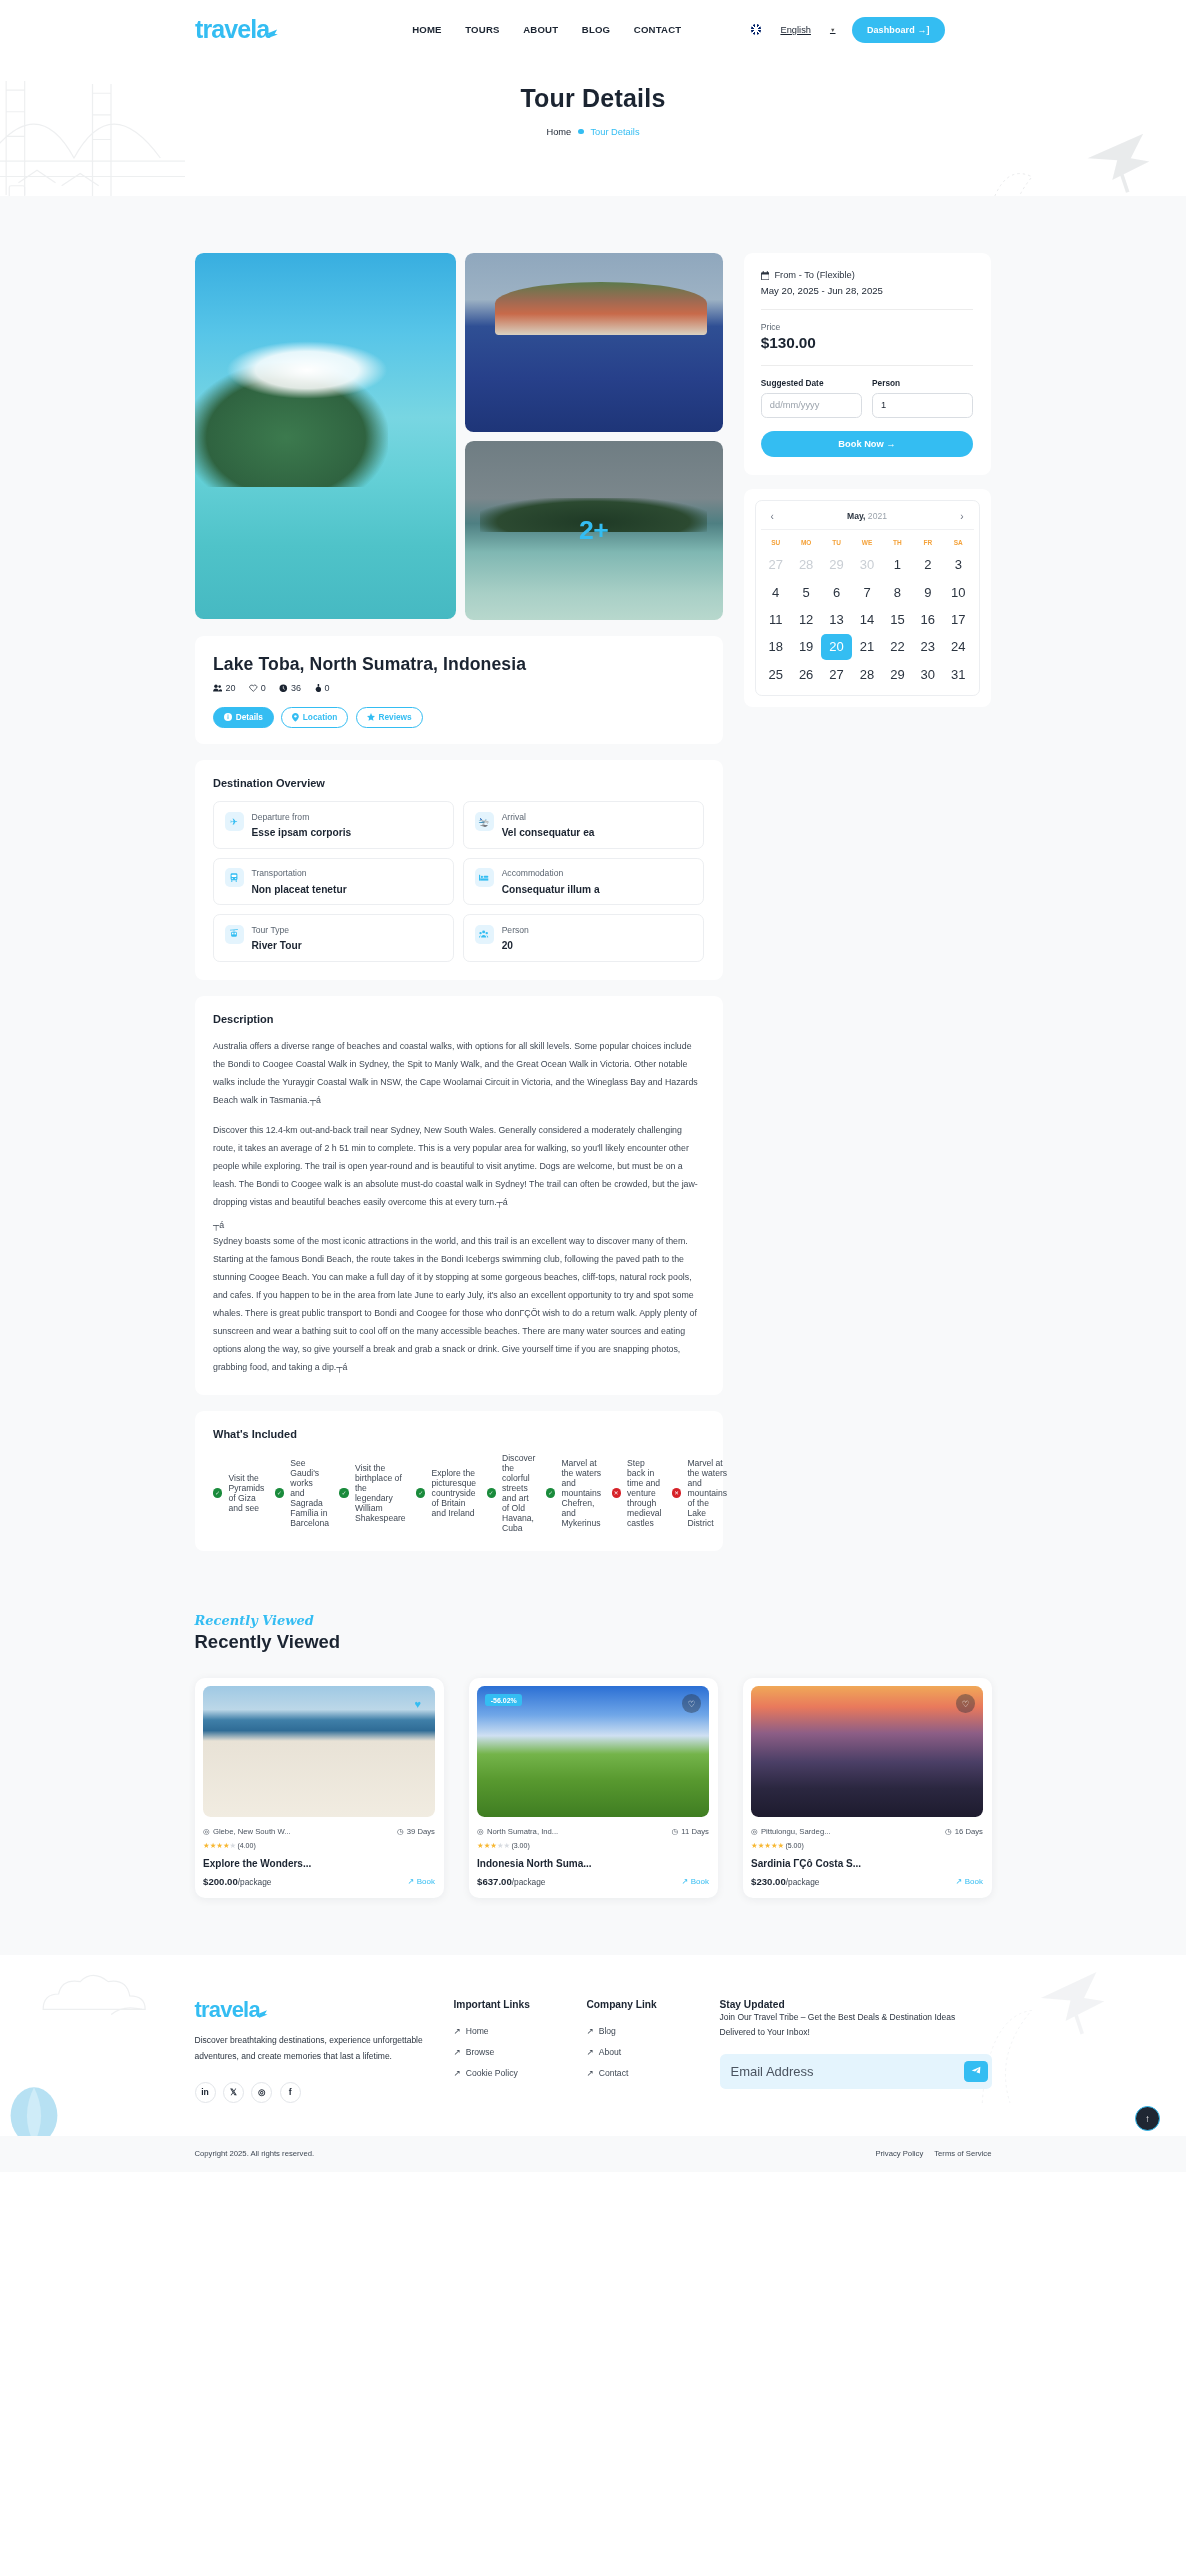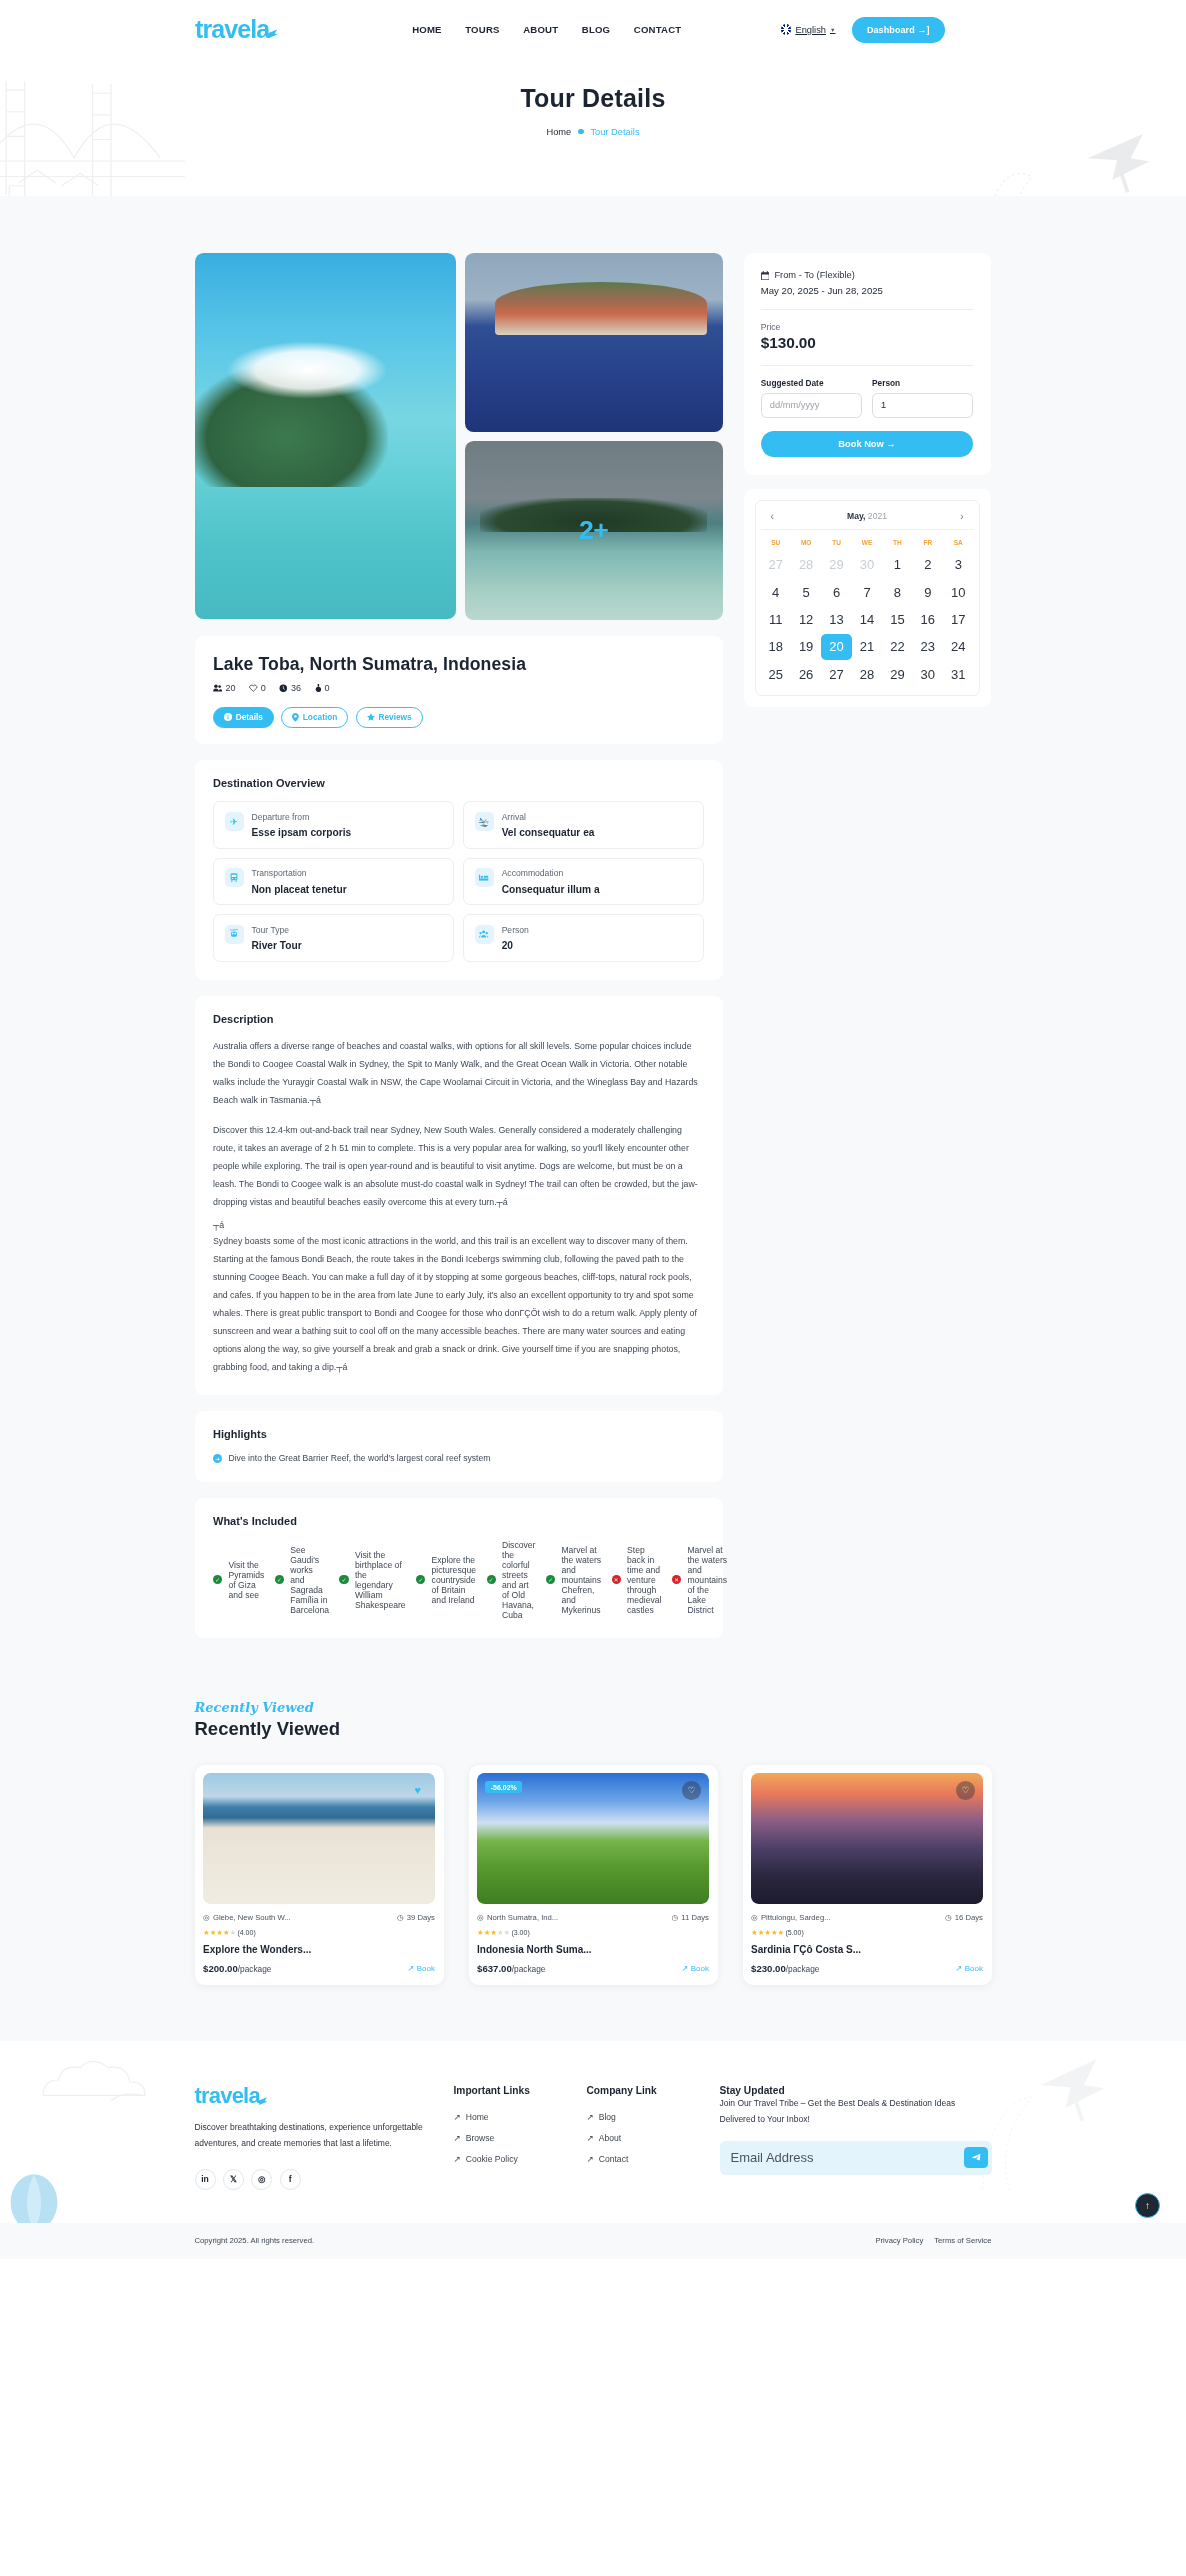--- a/index.html
+++ b/index.html
@@ -46,21 +46,21 @@
   .header-right {
     margin-left: auto;
     margin-right: 241px;
     display: flex;
     align-items: center;
     gap: 16px;
   }
   .lang {
     display: flex;
     align-items: center;
-    gap: 4px;
+    gap: 19px;
     font-size: 9.3px;
     color: #1b2431;
     text-decoration: underline;
   }
   .flag {
     width: 10.5px; height: 10.5px; border-radius: 50%;
     background:
       linear-gradient(  0deg, transparent 42%, #fff 42%, #fff 58%, transparent 58%),
       linear-gradient( 90deg, transparent 42%, #fff 42%, #fff 58%, transparent 58%),
       linear-gradient( 45deg, transparent 45%, #fff 45%, #fff 55%, transparent 55%),
@@ -566,27 +566,20 @@
         </div>
 
         <div class="panel desc">
           <h3>Description</h3>
           <p>Australia offers a diverse range of beaches and coastal walks, with options for all skill levels. Some popular choices include the Bondi to Coogee Coastal Walk in Sydney, the Spit to Manly Walk, and the Great Ocean Walk in Victoria. Other notable walks include the Yuraygir Coastal Walk in NSW, the Cape Woolamai Circuit in Victoria, and the Wineglass Bay and Hazards Beach walk in Tasmania.┬á</p>
           <p>Discover this 12.4-km out-and-back trail near Sydney, New South Wales. Generally considered a moderately challenging route, it takes an average of 2 h 51 min to complete. This is a very popular area for walking, so you'll likely encounter other people while exploring. The trail is open year-round and is beautiful to visit anytime. Dogs are welcome, but must be on a leash. The Bondi to Coogee walk is an absolute must-do coastal walk in Sydney! The trail can often be crowded, but the jaw-dropping vistas and beautiful beaches easily overcome this at every turn.┬á</p>
           <p style="margin-top:8.6px;line-height:1.2">┬á</p>
           <p style="margin-top:2.5px">Sydney boasts some of the most iconic attractions in the world, and this trail is an excellent way to discover many of them. Starting at the famous Bondi Beach, the route takes in the Bondi Icebergs swimming club, following the paved path to the stunning Coogee Beach. You can make a full day of it by stopping at some gorgeous beaches, cliff-tops, natural rock pools, and cafes. If you happen to be in the area from late June to early July, it's also an excellent opportunity to try and spot some whales. There is great public transport to Bondi and Coogee for those who donΓÇÖt wish to do a return walk. Apply plenty of sunscreen and wear a bathing suit to cool off on the many accessible beaches. There are many water sources and eating options along the way, so give yourself a break and grab a snack or drink. Give yourself time if you are snapping photos, grabbing food, and taking a dip.┬á</p>
         </div>
 
-        <div class="panel">
-          <h3>Highlights</h3>
-          <div class="hl-row">
-            <span class="hl-ico">➜</span>
-            <span>Dive into the Great Barrier Reef, the world's largest coral reef system</span>
-          </div>
-        </div>
 
         <div class="panel" style="margin-bottom:0">
           <h3>What's Included</h3>
           <div class="inc-list">
             <div class="inc-row">
                 <span class="inc-ico yes">✓</span>
                 <span>Visit the Pyramids of Giza and see</span>
               </div>
             <div class="inc-row">
                 <span class="inc-ico yes">✓</span>

